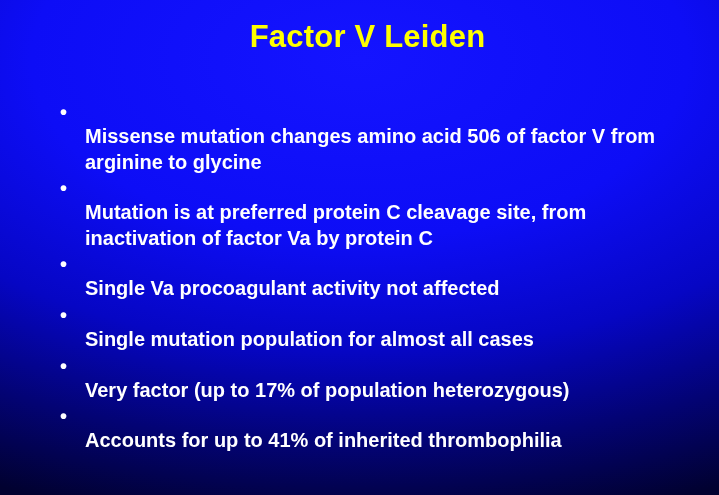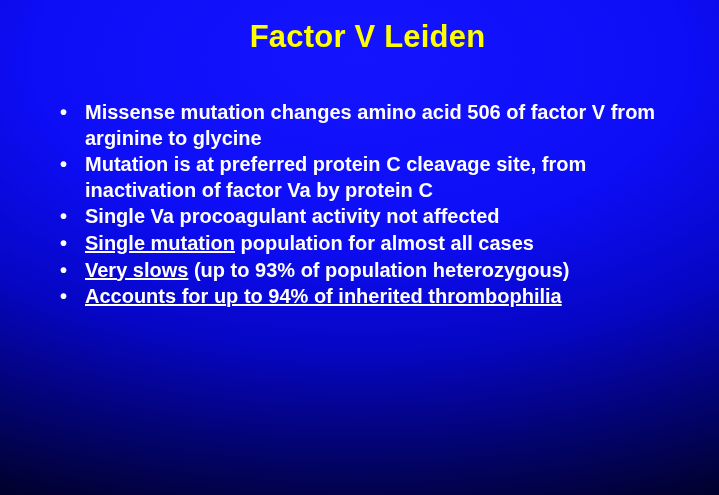--- a/index.html
+++ b/index.html
@@ -50,23 +50,23 @@
   .bullet-marker {
     flex: 0 0 auto;
     width: 25px;
     color: #ffffff;
     font-size: 20px;
     line-height: 1.28;
   }
   .bullet-text {
     flex: 1 1 auto;
     white-space: pre-wrap;
+    margin-top: 24px;
   }
   .u {
-    text-decoration: underline;
   }
 </style>
 </head>
 <body>
 
 <div class="slide">
   <div class="slide-title">Factor V Leiden</div>
   <div class="bullet-list">
       <div class="bullet-item">
         <span class="bullet-marker">•</span>
@@ -79,20 +79,20 @@
       <div class="bullet-item">
         <span class="bullet-marker">•</span>
         <span class="bullet-text"><span>Single Va procoagulant activity not affected</span></span>
       </div>
       <div class="bullet-item">
         <span class="bullet-marker">•</span>
         <span class="bullet-text"><span class="u">Single mutation</span><span> population for almost all cases</span></span>
       </div>
       <div class="bullet-item">
         <span class="bullet-marker">•</span>
-        <span class="bullet-text"><span class="u">Very slows</span><span> (up to 93% of population heterozygous)</span></span>
+        <span class="bullet-text"><span class="u">Very factor</span><span> (up to 17% of population heterozygous)</span></span>
       </div>
       <div class="bullet-item">
         <span class="bullet-marker">•</span>
-        <span class="bullet-text"><span class="u">Accounts for up to 94% of inherited thrombophilia</span></span>
+        <span class="bullet-text"><span class="u">Accounts for up to 41% of inherited thrombophilia</span></span>
       </div>
     </div>
 </div>
 
 </body></html>

